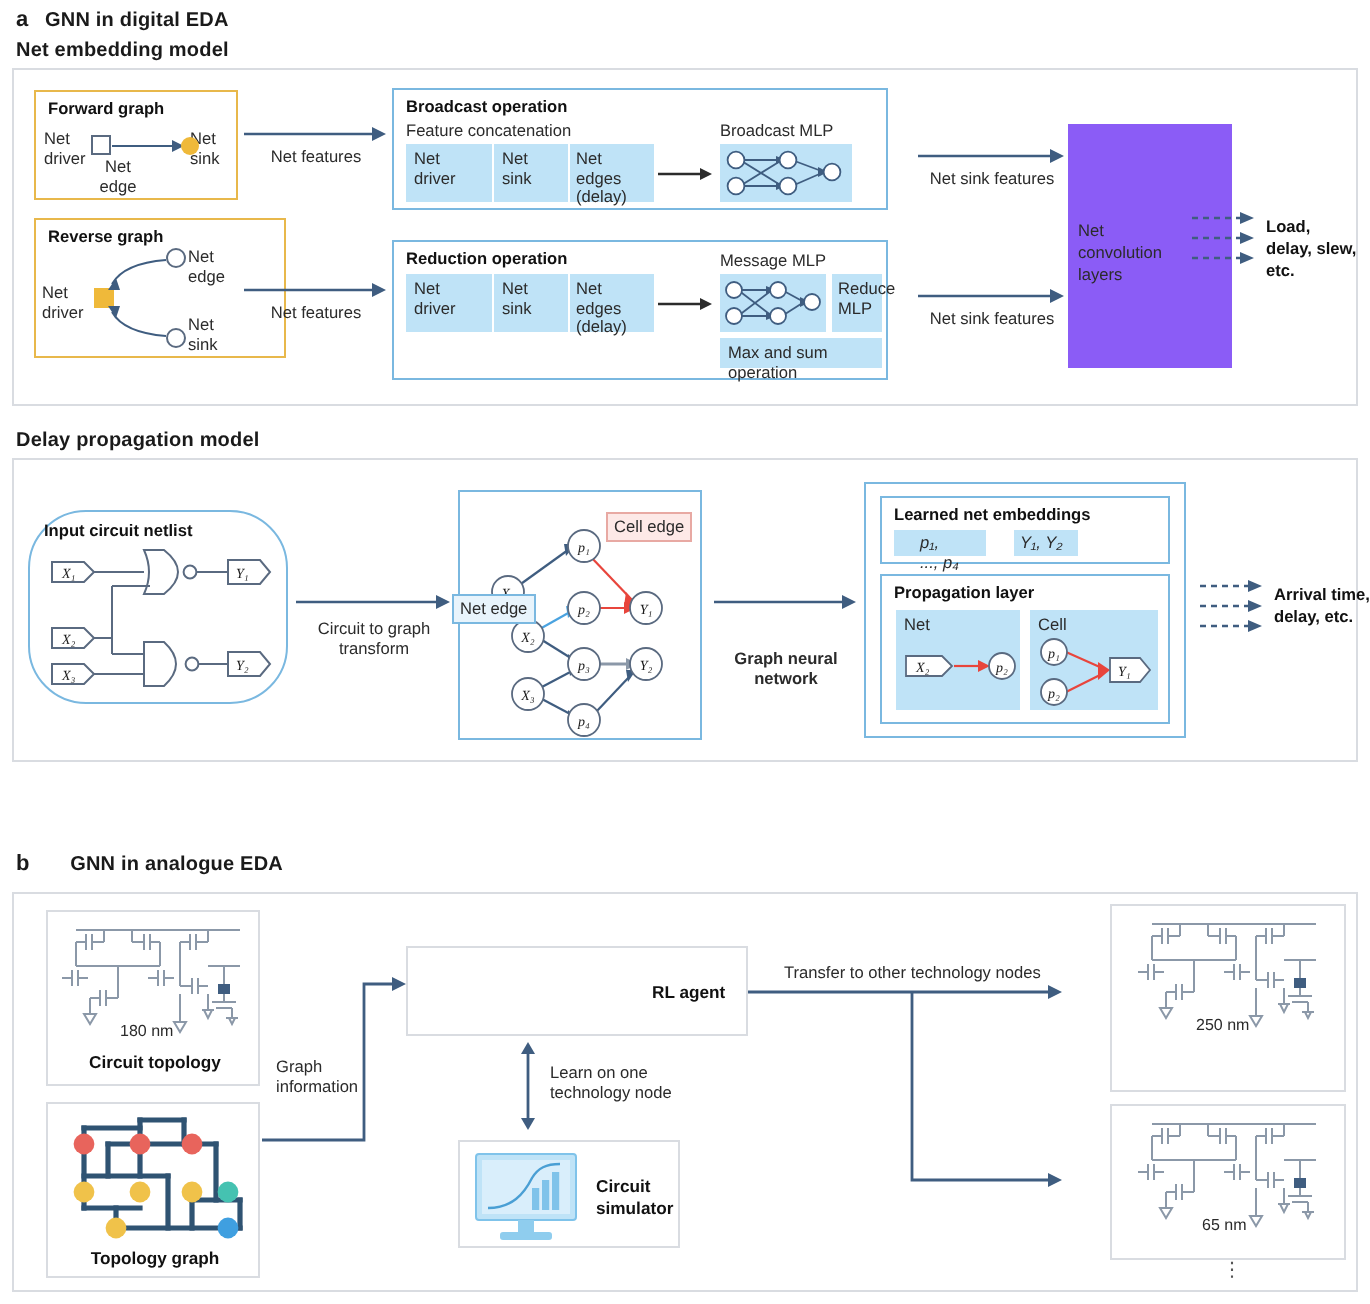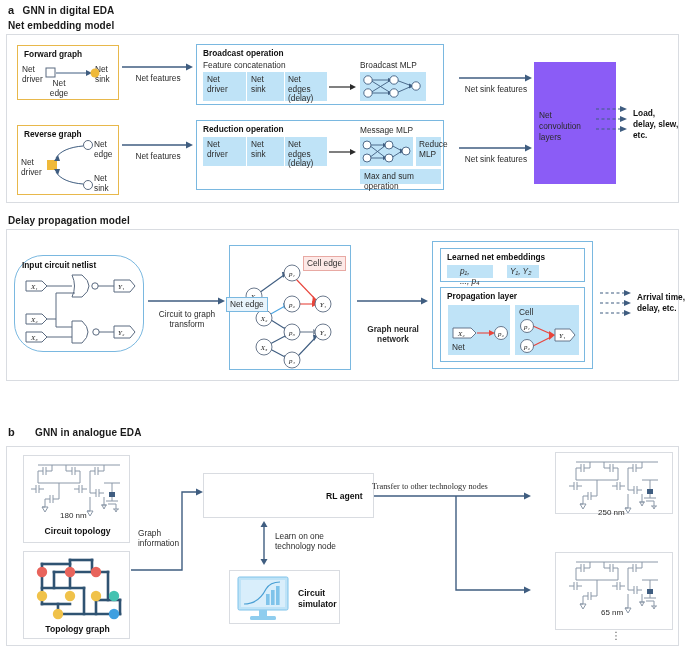--- a/index.html
+++ b/index.html
@@ -43,21 +43,21 @@
   <div class="abs txt" style="left:29px; top:33px; width:24px; line-height:1.15; text-align:center;">Net edge</div>
   <div class="abs txt" style="left:77px; top:19px; width:24px; line-height:1.15;">Net sink</div>
   <svg class="abs" style="left:27px; top:20px;" width="54" height="18">
     <rect x="1" y="2" width="9" height="9" fill="#fff" stroke="#5a6a80" stroke-width="1"></rect>
     <line x1="11" y1="7" x2="41" y2="7" stroke="#3f5d80" stroke-width="1"></line>
     <polygon points="41,4 47,7 41,10" fill="#3f5d80"></polygon>
     <circle cx="50" cy="7" r="4.5" fill="#efb93a"></circle>
   </svg>
 </div>
 
-<div class="abs gold-box" style="left:17px; top:125px; width:102px; height:70px;">
+<div class="abs gold-box" style="left:17px; top:109px; width:126px; height:70px;">
   <div class="abs txt bold" style="left:6px; top:4px;">Reverse graph</div>
   <div class="abs txt" style="left:3px; top:32px; width:22px; line-height:1.15;">Net driver</div>
   <div class="abs txt" style="left:76px; top:14px; width:24px; line-height:1.15;">Net edge</div>
   <div class="abs txt" style="left:76px; top:48px; width:24px; line-height:1.15;">Net sink</div>
   <svg class="abs" style="left:26px; top:13px;" width="52" height="52">
     <rect x="3" y="21" width="10" height="10" fill="#efb93a"></rect>
     <circle cx="44" cy="6" r="4.5" fill="#fff" stroke="#5a6a80" stroke-width="1"></circle>
     <circle cx="44" cy="46" r="4.5" fill="#fff" stroke="#5a6a80" stroke-width="1"></circle>
     <path d="M39,7 C26,8 16,12 12,19" fill="none" stroke="#3f5d80" stroke-width="1"></path>
     <polygon points="14,16 10,22 16,22" fill="#3f5d80"></polygon>
@@ -296,21 +296,21 @@
 
 <div class="abs blue-box" style="left:440px; top:248px; width:145px; height:34px;">
   <div class="abs txt bold" style="left:6px; top:4px;">Learned net embeddings</div>
   <div class="abs blue-fill txt" style="left:6px; top:16px; width:46px; height:13px; padding:2px 13px; font-style:italic;">p₁, ..., p₄</div>
   <div class="abs blue-fill txt" style="left:66px; top:16px; width:32px; height:13px; padding:2px 3px; font-style:italic;">Y₁, Y₂</div>
 </div>
 
 <div class="abs blue-box" style="left:440px; top:287px; width:145px; height:75px;">
   <div class="abs txt bold" style="left:6px; top:4px;">Propagation layer</div>
   <div class="abs blue-fill" style="left:7px; top:17px; width:62px; height:50px;">
-    <div class="abs txt" style="left:4px; top:3px;margin-top:35px;">Net</div>
+    <div class="abs txt" style="left:4px; top:3px;">Net</div>
     <svg class="abs" style="left:4px; top:18px;" width="56" height="24">
       <path d="M1,5 h18 l5,5 l-5,5 h-18 z" fill="#fff" stroke="#5a6a80" stroke-width=".9"></path>
       <line x1="25" y1="10" x2="38" y2="10" stroke="#e8453c" stroke-width="1.1"></line>
       <polygon points="37,7 43,10 37,13" fill="#e8453c"></polygon>
       <circle cx="49" cy="10" r="6.5" fill="#fff" stroke="#5a6a80" stroke-width=".9"></circle>
       <text x="6" y="13" font-size="7" font-style="italic" font-family="Liberation Serif, serif" fill="#1a1a1a">X₂</text>
       <text x="46" y="13" font-size="7" font-style="italic" font-family="Liberation Serif, serif" fill="#1a1a1a">p₂</text>
     </svg>
   </div>
   <div class="abs blue-fill" style="left:74px; top:17px; width:64px; height:50px;">
@@ -443,23 +443,23 @@
 </div>
 
 <svg class="abs" style="left:374px; top:495px;" width="160" height="105">
   <path d="M0,1 H82 V1" fill="none" stroke="#3f5d80" stroke-width="1.4"></path>
   <path d="M82,1 V1" stroke="#3f5d80" stroke-width="1.4"></path>
   <path d="M82,1 V1 M82,1 H150" fill="none" stroke="#3f5d80" stroke-width="1.4"></path>
   <polygon points="150,-2.5 157,1 150,4.5" fill="#3f5d80"></polygon>
   <path d="M82,1 V95 H150" fill="none" stroke="#3f5d80" stroke-width="1.4"></path>
   <polygon points="150,91.5 157,95 150,98.5" fill="#3f5d80"></polygon>
 </svg>
-<div class="abs txt" style="left:372px; top:482px;font-family:Liberation Serif, serif;">Transfer to other technology nodes</div>
-
-<div class="abs grey-box" style="left:555px; top:452px; width:118px; height:62px;">
+<div class="abs txt" style="left:392px; top:482px;">Transfer to other technology nodes</div>
+
+<div class="abs grey-box" style="left:555px; top:452px; width:118px; height:94px;">
   <svg class="abs" style="left:12px; top:5px;" width="96" height="62">
     <g stroke="#8b98a8" fill="none" stroke-width="1">
       <line x1="8" y1="4" x2="90" y2="4"></line>
       <path d="M22,4 v6 M22,10 h-6 M16,6 v8 M13,6 v8 M13,10 h-5 M8,10 v12"></path>
       <path d="M36,4 v6 M36,10 h6 M42,6 v8 M45,6 v8 M45,10 h5 M50,10 v12"></path>
       <path d="M74,4 v6 M74,10 h-6 M68,6 v8 M65,6 v8 M65,10 h-5 M60,10 v12"></path>
       <path d="M8,22 h42 M29,22 v10"></path>
       <path d="M14,28 h-5 M9,24 v8 M6,24 v8 M6,28 h-5"></path>
       <path d="M44,28 h5 M49,24 v8 M52,24 v8 M52,28 h5"></path>
       <path d="M29,32 v6 M29,38 h-6 M23,34 v8 M20,34 v8 M20,38 h-5 M15,38 v8"></path>

